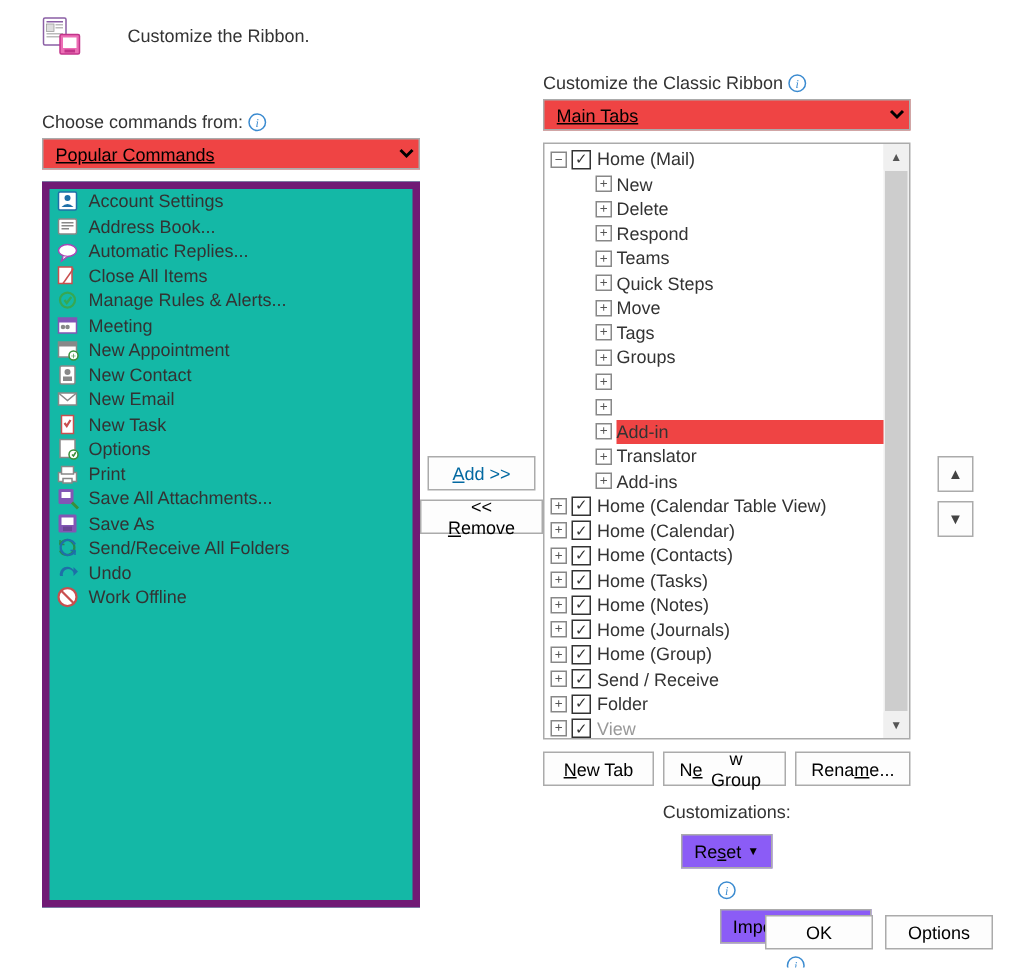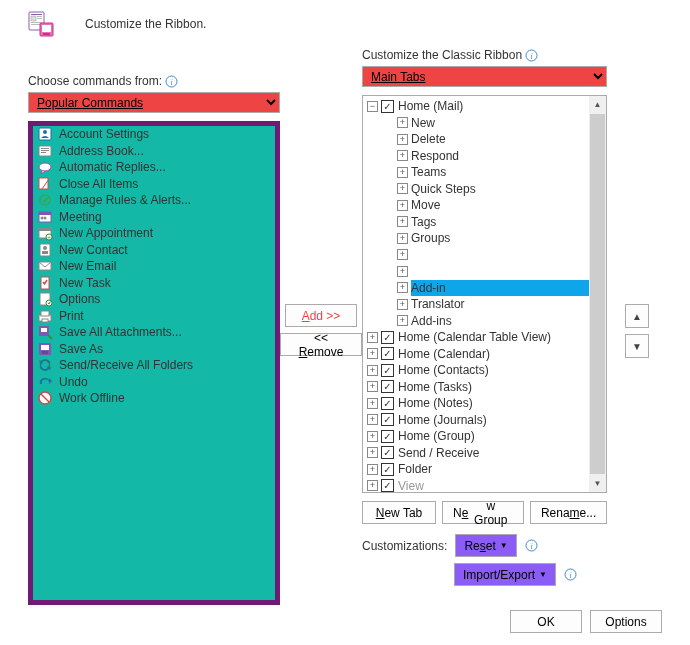--- a/index.html
+++ b/index.html
@@ -101,30 +101,30 @@
   .btn {
     height: 23px;
     min-width: 72px;
     padding: 0 10px;
     border:1px solid #ababab;
     background:#fdfdfd;
     font: inherit;
     cursor:pointer;
     display:inline-flex; align-items:center; justify-content:center;
   }
-  .btn:disabled { color:#ef4444; }
+  .btn:disabled { color:#0369a1; }
   .btn u { text-decoration: underline; }
   .sq-btn {
     width:24px; height:24px; border:1px solid #ababab; background:#fdfdfd;
     display:flex; align-items:center; justify-content:center;
     font-size:10px; color:#444;
   }
   .row-btns { display:flex; gap:6px; margin-top:8px; }
   .row-btns .btn { min-width: 74px; }
-  .cust-row { margin-top:10px; display:flex; align-items:center; gap:8px; }
+  .cust-row { margin-top:10px; display:flex; align-items:center; gap:8px;flex-direction:column; }
   .dd-btn { height:23px; padding:0 8px; border:1px solid #ababab; background:#8b5cf6;
     font:inherit; display:inline-flex; align-items:center; gap:4px; }
   .info-icon {
     width:13px; height:13px; display:inline-flex; align-items:center; justify-content:center;
   }
   .footer {
     position:absolute; right:28px; bottom:12px;
     display:flex; gap:8px;
   }
   .footer .btn { min-width: 72px; }
@@ -377,21 +377,21 @@
             </span>
           </div>
           <div class="tree-row indent2">
             <span class="plus">+</span>
           </div>
           <div class="tree-row indent2">
             <span class="plus">+</span>
           </div>
           <div class="tree-row indent2">
             <span class="plus">+</span>
-            <span class="sel-wrap" style="background:#0ea5e9;">
+            <span class="sel-wrap" style="background:#ef4444;">
               <span>Add-in</span>
             </span>
           </div>
           <div class="tree-row indent2">
             <span class="plus">+</span>
             <span class="sel-wrap">
               <span>Translator</span>
             </span>
           </div>
           <div class="tree-row indent2">

